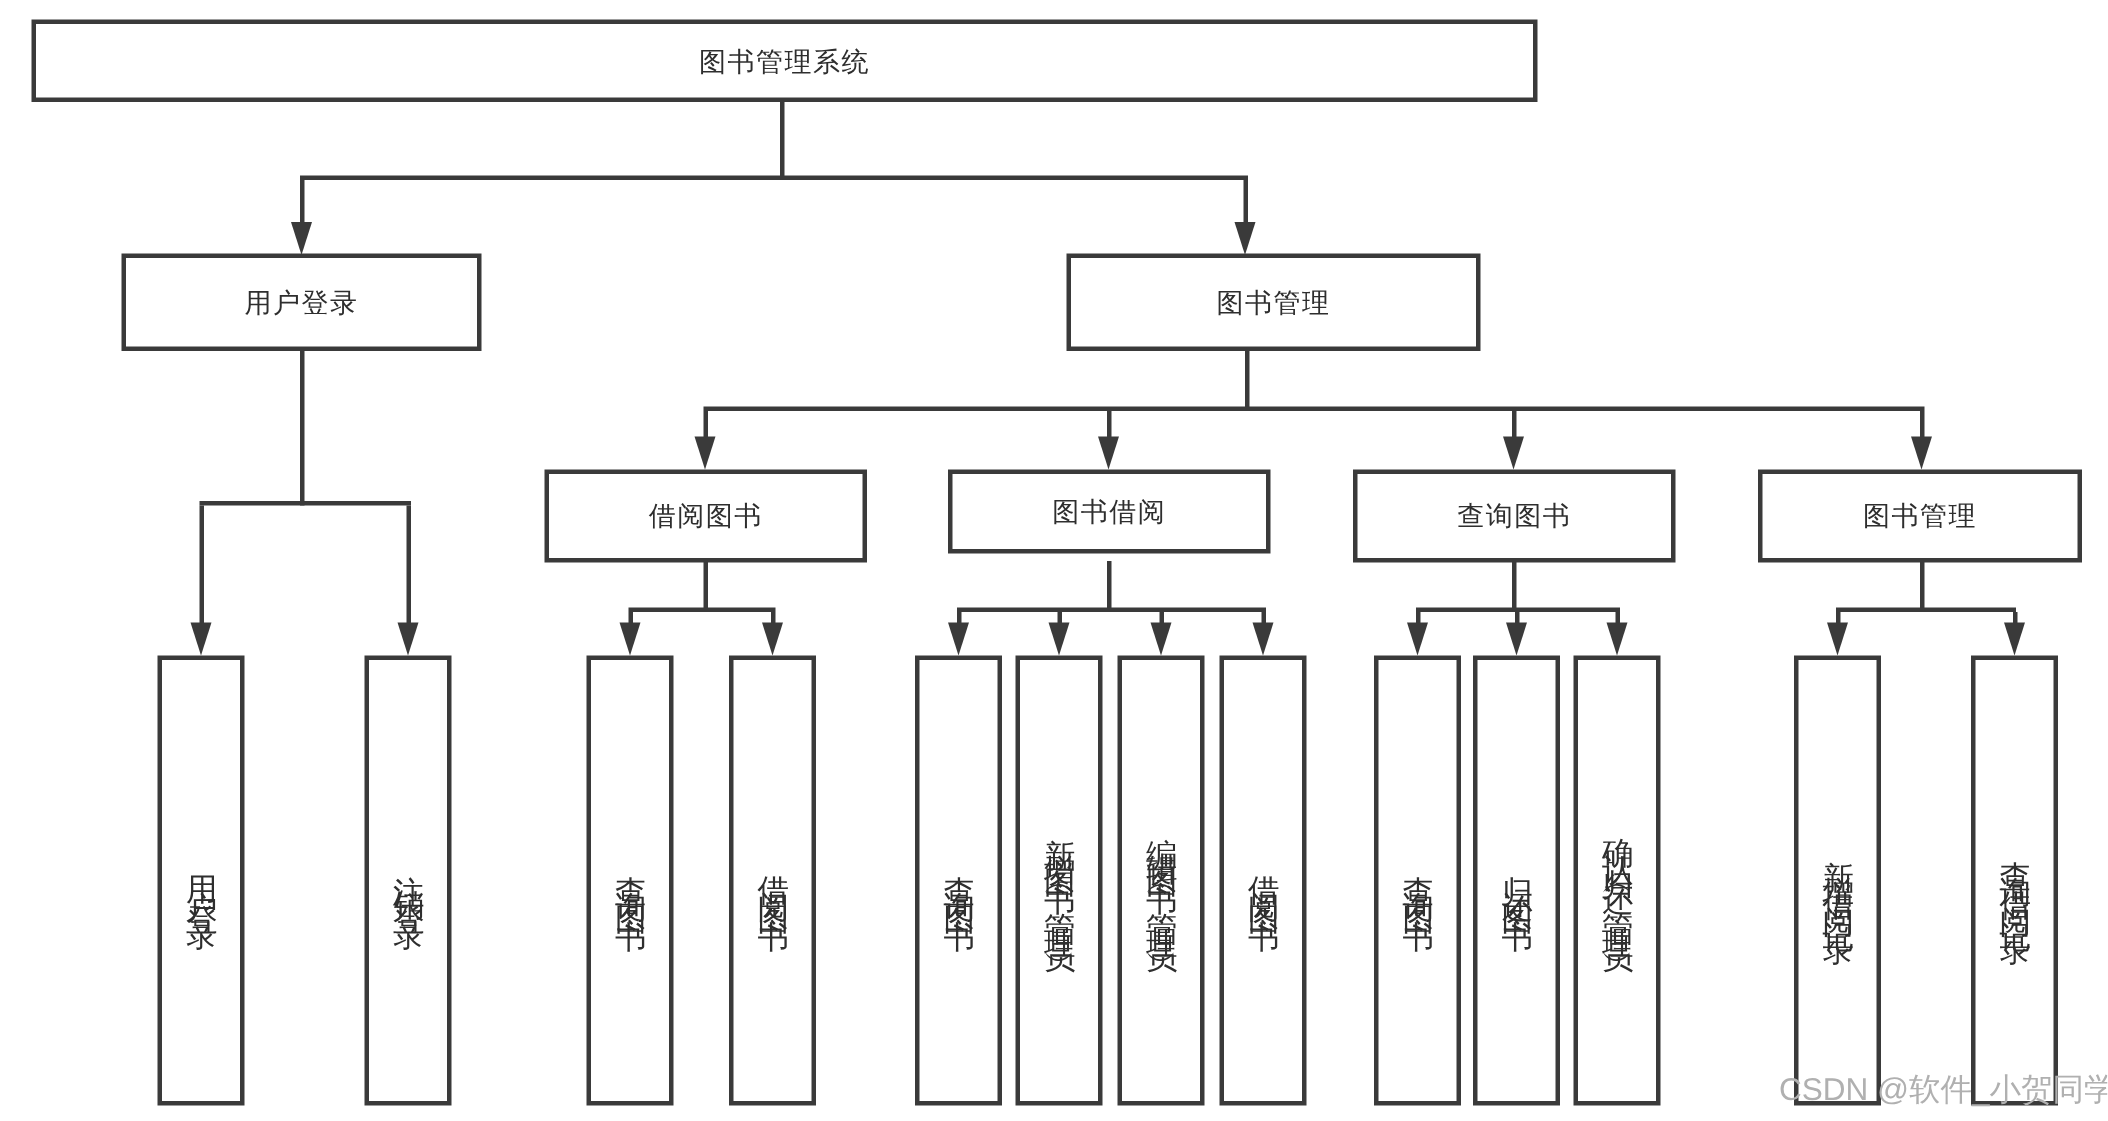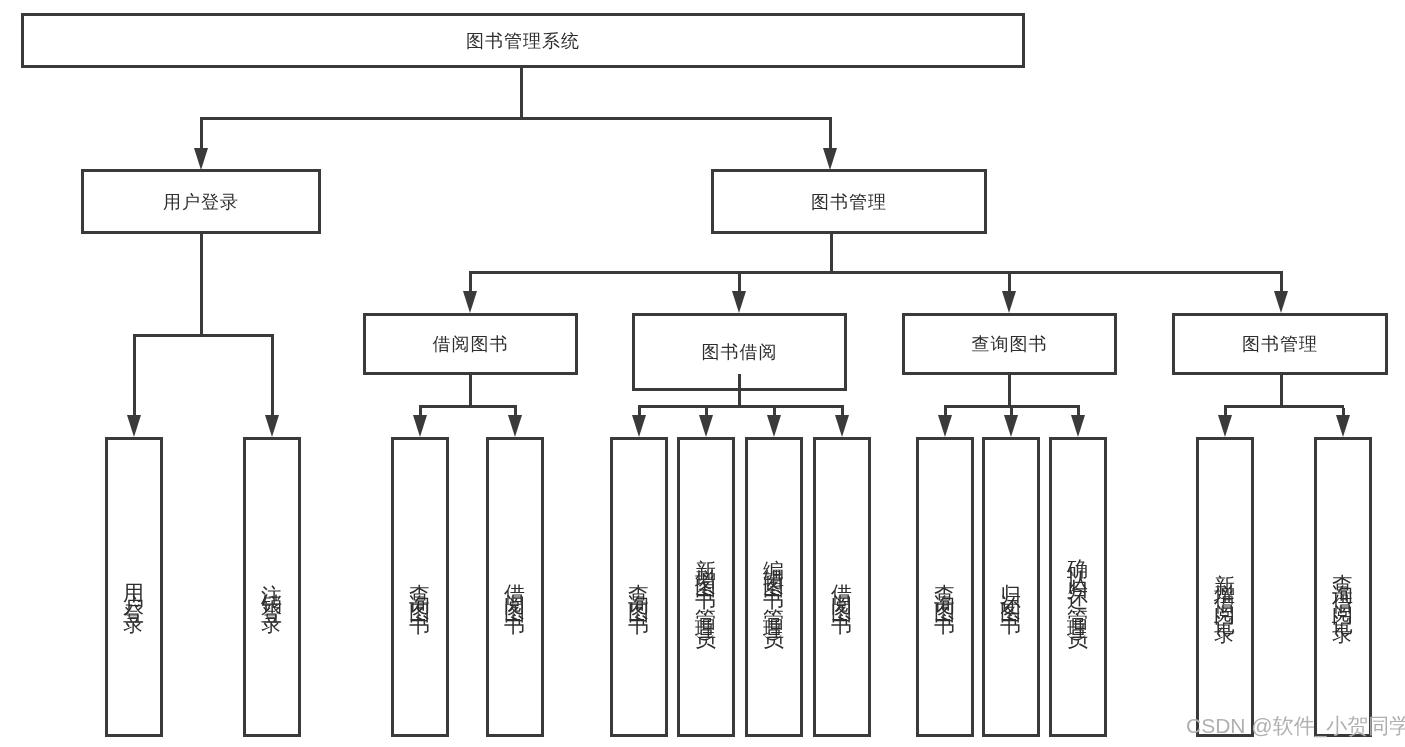--- a/index.html
+++ b/index.html
@@ -40,21 +40,21 @@
   <div class="box h" style="left:81px;top:169px;width:240px;height:65px;">
     <span>用户登录</span>
   </div>
   <div class="box h" style="left:711px;top:169px;width:276px;height:65px;">
     <span>图书管理</span>
   </div>
 
   <div class="box h" style="left:363px;top:313px;width:215px;height:62px;">
     <span>借阅图书</span>
   </div>
-  <div class="box h" style="left:632px;top:313px;width:215px;height:78px;">
+  <div class="box h" style="left:632px;top:313px;width:215px;height:56px;">
     <span>图书借阅</span>
   </div>
   <div class="box h" style="left:902px;top:313px;width:215px;height:62px;">
     <span>查询图书</span>
   </div>
   <div class="box h" style="left:1172px;top:313px;width:216px;height:62px;">
     <span>图书管理</span>
   </div>
 
   <div class="box v" style="left:105px;top:437px;width:58px;height:300px;">

